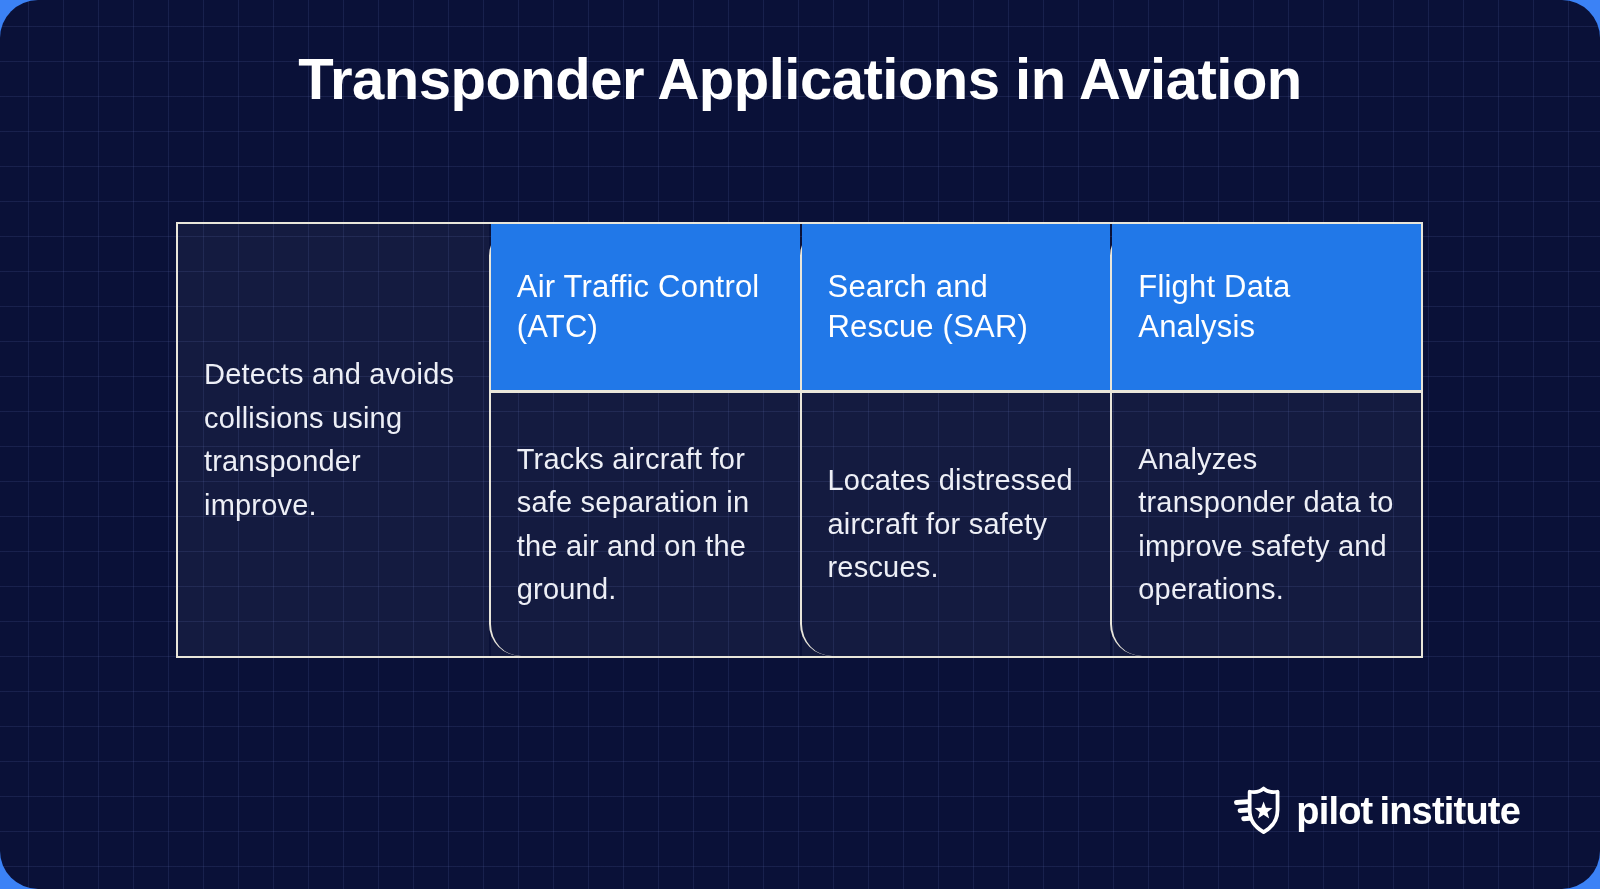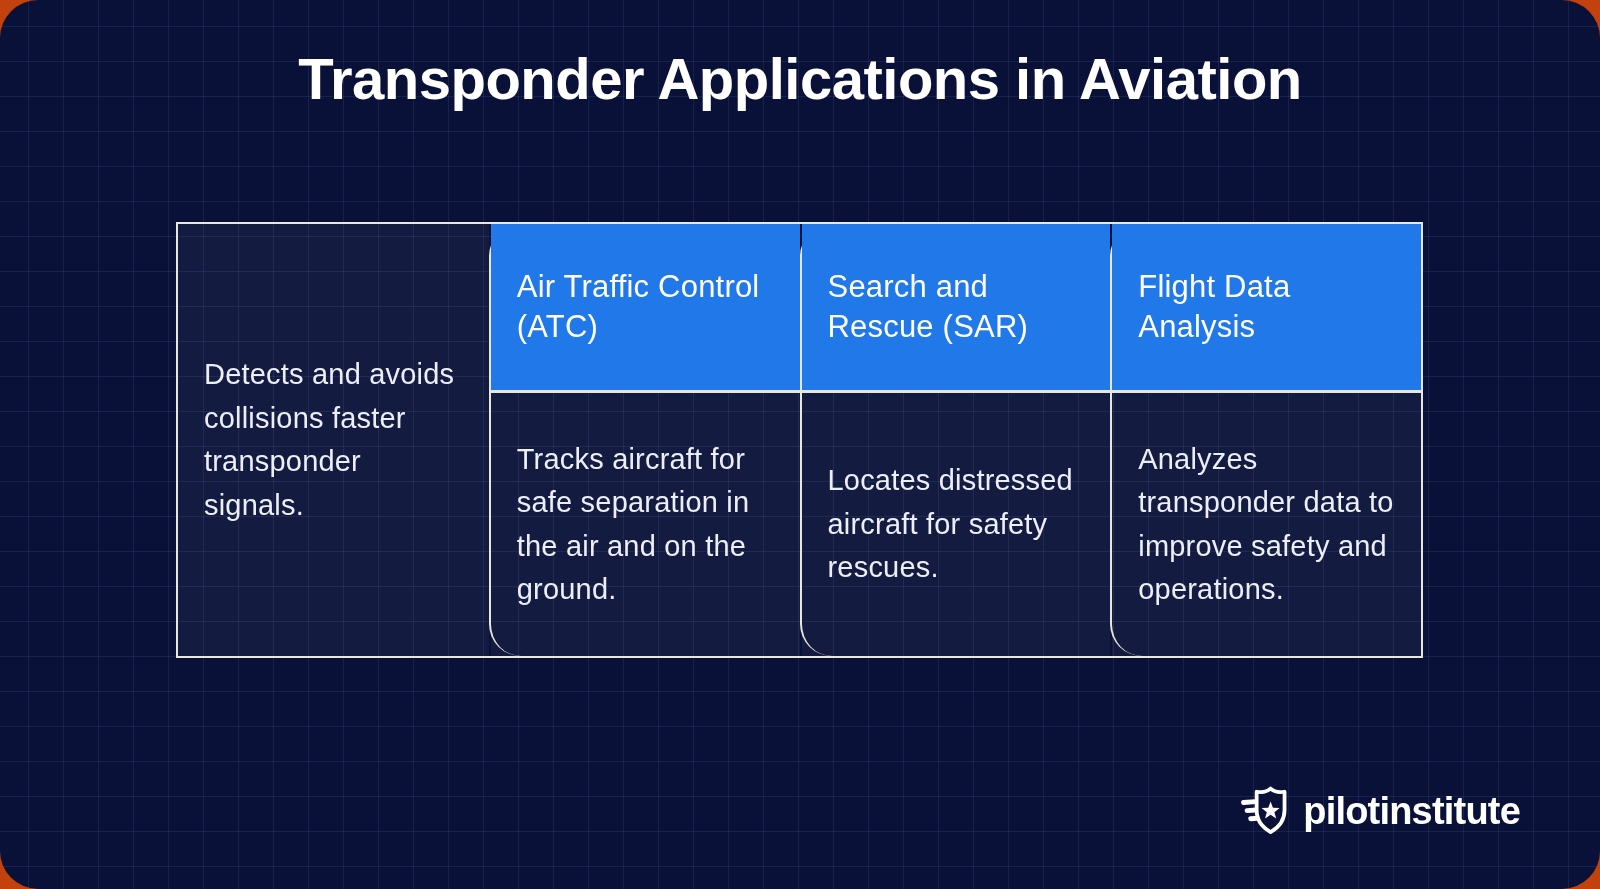--- a/index.html
+++ b/index.html
@@ -5,21 +5,21 @@
   html, body {
     margin: 0;
     padding: 0;
     background: #000000;
     font-family: "Liberation Sans", "DejaVu Sans", sans-serif;
   }
   .stage {
     position: relative;
     width: 1600px;
     height: 889px;
-    background: #c2410c;
+    background: #3b82f6;
     overflow: hidden;
   }
   
   .card {
     position: absolute;
     inset: 0;
     border-radius: 38px;
     overflow: hidden;
     background-color: #0a1138;
     background-image:
@@ -101,35 +101,36 @@
   }
   .brand svg {
     display: block;
   }
   .brand-text {
     color: #ffffff;
     font-size: 38px;
     font-weight: 700;
     letter-spacing: -0.8px;
     display: flex;
+    gap: 7px;
     line-height: 1;
   }
 </style>
 </head>
 <body>
 
 <div class="stage">
   <div class="card">
 
     <h1 class="title">Transponder Applications in Aviation</h1>
 
     <div class="app-table">
 
       <div class="col">
-        <div class="bcell">Detects and avoids collisions faster transponder signals.</div>
+        <div class="bcell">Detects and avoids collisions using transponder improve.</div>
       </div>
 
       <div class="col">
         <div class="hcell">Air Traffic Control (ATC)</div>
         <div class="bcell">Tracks aircraft for safe separation in the air and on the ground.</div>
       </div>
 
       <div class="col">
         <div class="hcell">Search and Rescue (SAR)</div>
         <div class="bcell">Locates distressed aircraft for safety rescues.</div>

